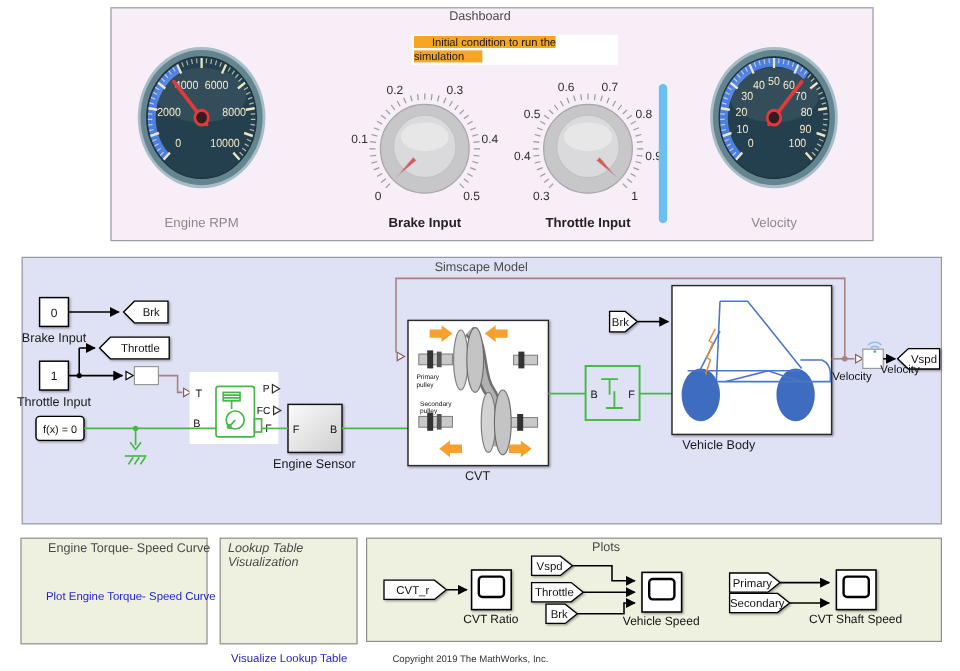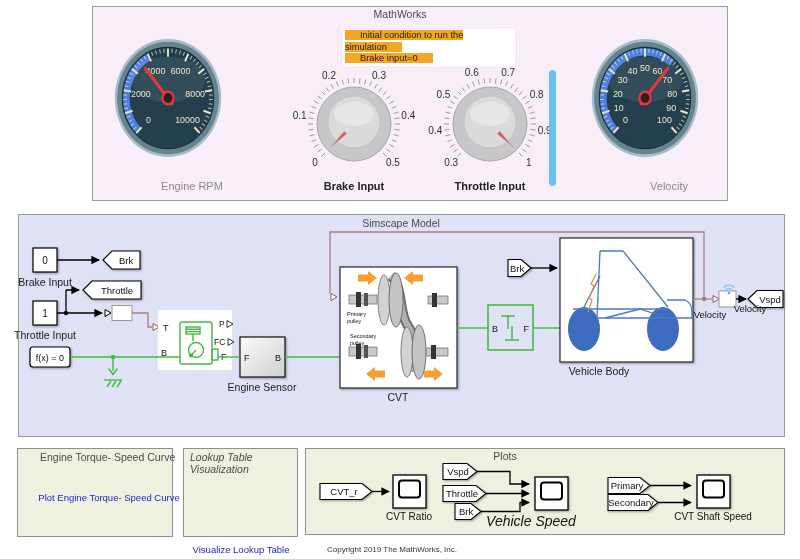--- a/index.html
+++ b/index.html
@@ -6,21 +6,21 @@
   #stage{position:relative;width:800px;height:559px;background:#fff;overflow:hidden;
          font-family:"Liberation Sans",sans-serif;}
   .panel{position:absolute;box-sizing:border-box;border:1px solid #9a9aa6;}
   #dash-panel{left:92px;top:6px;width:636px;height:195px;background:#f8eef8;}
   #sim-panel{left:18px;top:214px;width:767px;height:223px;background:#dfe1f4;}
   #et-panel{left:17px;top:448px;width:156px;height:89px;background:#eff1e0;border-color:#8f8f8f;}
   #lu-panel{left:183px;top:448px;width:115px;height:89px;background:#eff1e0;border-color:#8f8f8f;}
   #plots-panel{left:305px;top:448px;width:480px;height:87px;background:#eff1e0;border-color:#8f8f8f;}
   .ptitle{position:absolute;transform:translateX(-50%);font-size:10.5px;color:#4a4a4a;white-space:nowrap;z-index:4;}
   .lbl{position:absolute;transform:translateX(-50%);font-size:10.5px;color:#1a1a1a;white-space:nowrap;z-index:4;}
-  .glbl{position:absolute;transform:translateX(-50%);font-size:11px;color:#8a8a8a;white-space:nowrap;z-index:4;margin-left:24px;}
+  .glbl{position:absolute;transform:translateX(-50%);font-size:11px;color:#8a8a8a;white-space:nowrap;z-index:4;}
   .klbl{position:absolute;transform:translateX(-50%);font-size:11px;color:#222;font-weight:bold;white-space:nowrap;z-index:4;}
   .small-lbl{position:absolute;transform:translateX(-50%);font-size:9.5px;color:#111;white-space:nowrap;z-index:4;}
   .hdr{position:absolute;font-size:10.5px;color:#4a4a4a;z-index:4;}
   .link{position:absolute;transform:translateX(-50%);font-size:9.5px;color:#2323cc;white-space:nowrap;z-index:4;cursor:pointer;}
   .widget{position:absolute;z-index:3;}
   .widget svg{width:100%;height:100%;display:block;}
   #annotation{position:absolute;left:343px;top:29px;width:168px;background:#fff;padding:1px 2px;z-index:4;}
   #annotation .ann-line{font-size:9.3px;line-height:11.6px;color:#1a1a1a;}
   #annotation .ann-line span{background:#f5a623;padding:0 15px;}
   #slider-bar{position:absolute;left:549px;top:70px;width:7px;height:116px;border-radius:4px;background:#6ac0f0;z-index:3;}
@@ -33,27 +33,26 @@
 <body>
 
 <div id="stage">
 
   <div id="dash-panel" class="panel"></div>
   <div id="sim-panel" class="panel"></div>
   <div id="et-panel" class="panel"></div>
   <div id="lu-panel" class="panel"></div>
   <div id="plots-panel" class="panel"></div>
 
-  <div class="ptitle" style="left:400px;top:8px;">MathWorks</div>
+  <div class="ptitle" style="left:400px;top:8px;">Dashboard</div>
   <div class="ptitle" style="left:401px;top:217px;">Simscape Model</div>
   <div class="ptitle" style="left:505px;top:450px;">Plots</div>
 
   <div id="annotation">
     <div class="ann-line"><span>Initial condition to run the simulation</span></div>
-    <div class="ann-line"><span>Brake input=0</span></div>
   </div>
 
   <div class="widget" style="left:112px;top:36px;width:112px;height:124px;">
       <svg viewBox="0 0 120 120" preserveAspectRatio="none">
         <circle cx="60" cy="60" r="57" fill="#a7bcc6"></circle>
         <circle cx="60" cy="60" r="54.5" fill="#64848f"></circle>
         <circle cx="60" cy="60" r="49" fill="#24404e" stroke="#17303c" stroke-width="1"></circle>
         <path d="M28.5,91.5 A44.5,44.5 0 0 1 39.8,20.4" stroke="#4d7fe3" stroke-width="7" fill="none"></path>
         <line x1="26.1" y1="93.9" x2="31.7" y2="88.3" stroke="#efe6c8" stroke-width="2" opacity="1"></line>
         <line x1="23.0" y1="90.6" x2="26.1" y2="88.0" stroke="#efe6c8" stroke-width="1" opacity="0.75"></line>
@@ -513,21 +512,21 @@
 
   <div class="lbl" style="left:45px;top:276px;">Brake Input</div>
   <div class="lbl" style="left:45px;top:329px;">Throttle Input</div>
   <div class="lbl" style="left:262px;top:381px;">Engine Sensor</div>
   <div class="lbl" style="left:398px;top:391px;">CVT</div>
   <div class="lbl" style="left:599px;top:365px;">Vehicle Body</div>
   <div class="small-lbl" style="left:710px;top:309px;">Velocity</div>
   <div class="small-lbl" style="left:750px;top:303px;">Velocity</div>
 
   <div class="small-lbl" style="left:409px;top:511px;font-size:10px;">CVT Ratio</div>
-  <div class="small-lbl" style="left:531px;top:513px;font-size:14px;font-style:italic;">Vehicle Speed</div>
+  <div class="small-lbl" style="left:551px;top:513px;font-size:10px;">Vehicle Speed</div>
   <div class="small-lbl" style="left:713px;top:511px;font-size:10px;">CVT Shaft Speed</div>
 
   <div class="hdr" style="left:24px;top:451px;width:145px;padding-left:16px;">Engine Torque- Speed Curve</div>
   <div class="link" style="left:96px;top:492px;margin-left:13px;">Plot Engine Torque- Speed Curve</div>
   <div class="hdr" style="left:190px;top:451px;width:100px;font-style:italic;">Lookup Table Visualization</div>
   <div class="link" style="left:241px;top:496px;margin-top:48px;">Visualize Lookup Table</div>
 
   <div id="footer">Copyright 2019 The MathWorks, Inc.</div>
 </div>
 

